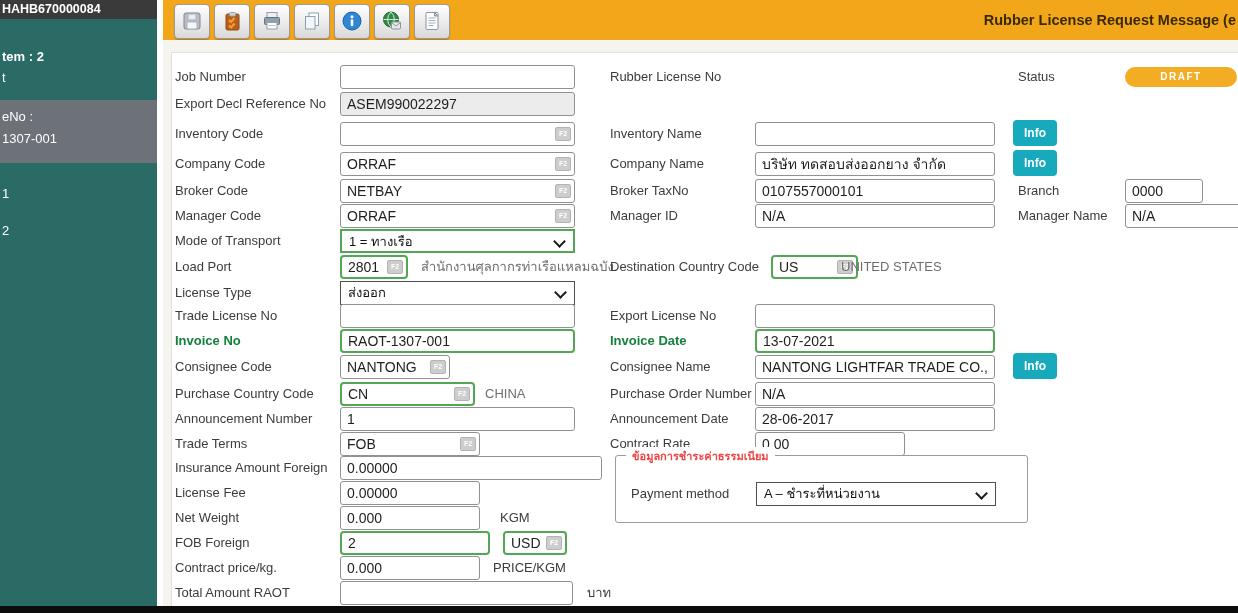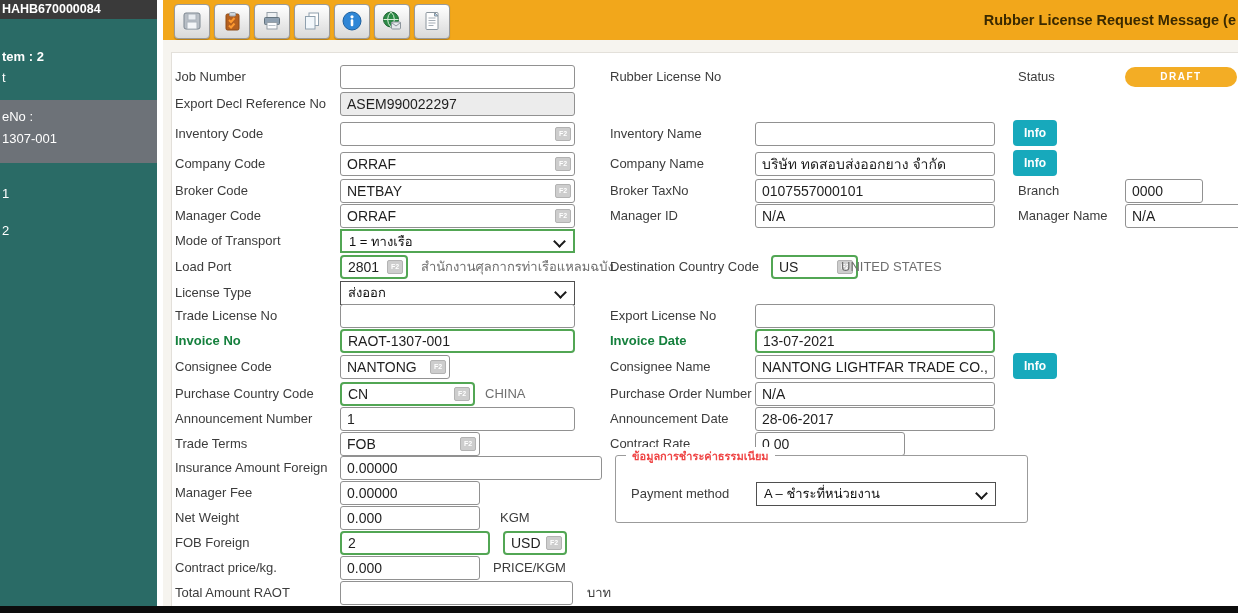--- a/index.html
+++ b/index.html
@@ -250,21 +250,21 @@
     <span class="lab l2">Contract Rate</span>
     <span class="ibox" style="left:592px;width:150px"><input value="0.00" style=""></span>
   </div>
 
   <div class="r" style="top:416px">
     <span class="lab l1">Insurance Amount Foreign</span>
     <span class="ibox" style="left:177px;width:262px"><input value="0.00000" style=""></span>
   </div>
 
   <div class="r" style="top:441px">
-    <span class="lab l1">Manager Fee</span>
+    <span class="lab l1">License Fee</span>
     <span class="ibox" style="left:177px;width:140px"><input value="0.00000" style=""></span>
   </div>
 
   <div class="r" style="top:466px">
     <span class="lab l1">Net Weight</span>
     <span class="ibox" style="left:177px;width:140px"><input value="0.000" style=""></span>
     <span class="unit" style="left:337px;color:#3c3c3c">KGM</span>
   </div>
 
   <div class="r" style="top:491px">

